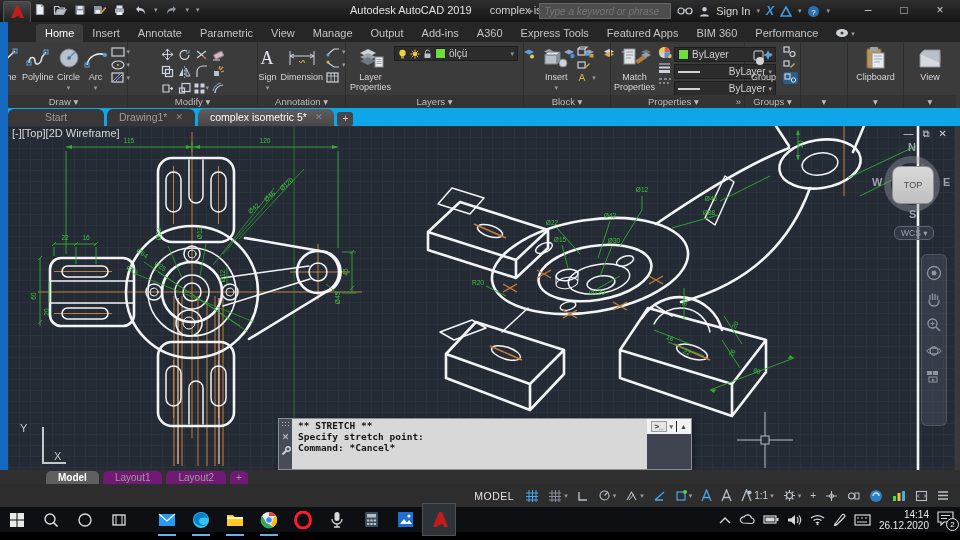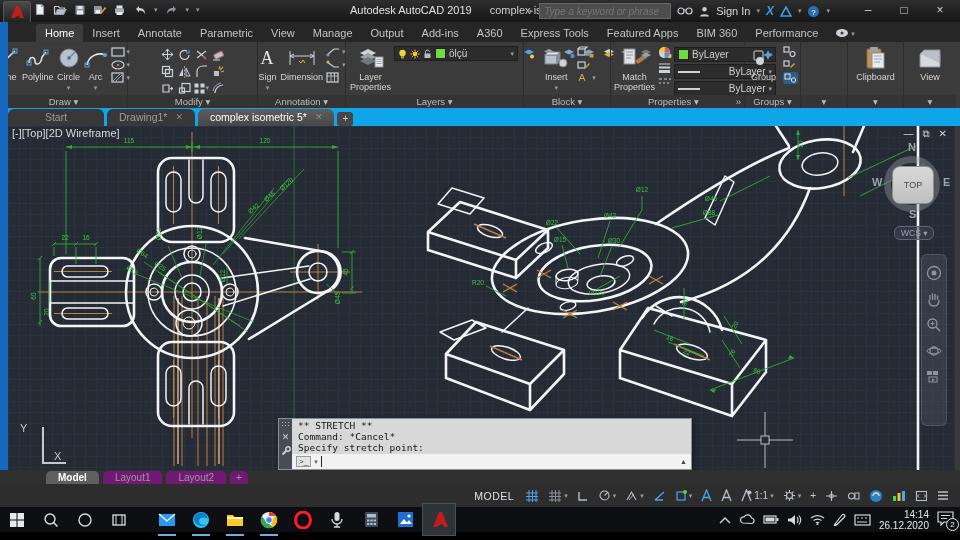--- a/index.html
+++ b/index.html
@@ -65,21 +65,21 @@
     border:1px solid #8f8f8f;border-radius:8px;color:#4a4a4a;font-size:9px;display:flex;align-items:center;justify-content:center;}
   #wcs{position:absolute;left:20px;top:84px;padding:1px 6px;border:1px solid #5d6572;border-radius:6px;
     background:rgba(62,68,80,.55);color:#97a1b0;font-size:8.5px;}
   #navbar{left:913px;top:128px;width:26px;height:172px;background:rgba(90,97,108,.32);
     border:1px solid rgba(125,133,146,.35);border-radius:6px;display:flex;flex-direction:column;align-items:center;gap:10px;padding-top:10px;box-sizing:border-box;}
   #navbar svg{opacity:.75;}
   
   #cmdpal{left:270px;top:292px;width:412px;height:50px;display:flex;border:1px solid #8a8f98;background:#3f4450;box-shadow:2px 2px 6px rgba(0,0,0,.4);}
   #cmdgrip{width:13px;background:#474c57;display:flex;flex-direction:column;align-items:center;gap:4px;padding-top:2px;color:#cfd3da;}
   #cmddots{width:9px;height:7px;background-image:radial-gradient(#aab0ba 1px,transparent 1px);background-size:3px 3px;}
-  #cmdmain{flex:1;display:flex;flex-direction:column;}
+  #cmdmain{flex:1;display:flex;flex-direction:row;font-weight:bold;}
   #cmdhist{flex:1;background:#d8d8d8;color:#141414;font-family:"DejaVu Sans Mono",monospace;font-size:9.5px;line-height:11px;padding:1px 6px;}
   #cmdinput{height:15px;background:#f2f2f2;display:flex;align-items:center;gap:3px;padding:0 4px;color:#333;}
   #cmdprompt{border:1px solid #9a9a9a;background:#e4e4e4;font-size:8px;line-height:9px;padding:0 2px;color:#333;}
   .caret{display:inline-block;width:1px;height:11px;background:#222;}
   
   #layoutrow{left:0;top:470px;width:960px;height:14px;background:#303030;display:flex;align-items:center;padding-left:46px;box-sizing:border-box;gap:4px;}
   .ltab{padding:0 12px;height:13px;line-height:13px;font-size:10px;color:#9b9b9b;background:#701a75;border-radius:5px 5px 0 0;}
   .ltab.active{background:#5f5f5f;color:#fff;font-weight:bold;}
   
   #statusbar{left:0;top:484px;width:960px;height:23px;background:#2d2d2d;display:flex;align-items:center;justify-content:flex-end;padding-right:8px;box-sizing:border-box;gap:3px;}
@@ -865,22 +865,22 @@
         <div id="cmddots"></div>
         <span style="font-size:9px;">✕</span>
         <svg width="10" height="10">
             <path d="M1.5,8.5 L5.5,4.5" stroke="#cfd3da" stroke-width="1.8"></path>
             <circle cx="7" cy="3" r="2.2" fill="none" stroke="#cfd3da" stroke-width="1.4"></circle>
           </svg>
       </div>
       <div id="cmdmain">
         <div id="cmdhist">
           <div>** STRETCH **</div>
+          <div>Specify stretch point:</div>
           <div>Command: *Cancel*</div>
-          <div>Specify stretch point:</div>
         </div>
         <div id="cmdinput">
           <span id="cmdprompt">&gt;_</span>
           <span class="car" style="color:#666">▾</span>
           <span class="caret"></span>
           <span style="margin-left:auto;color:#444;font-size:7px;">▲</span>
         </div>
       </div>
     </div>
   </div>

